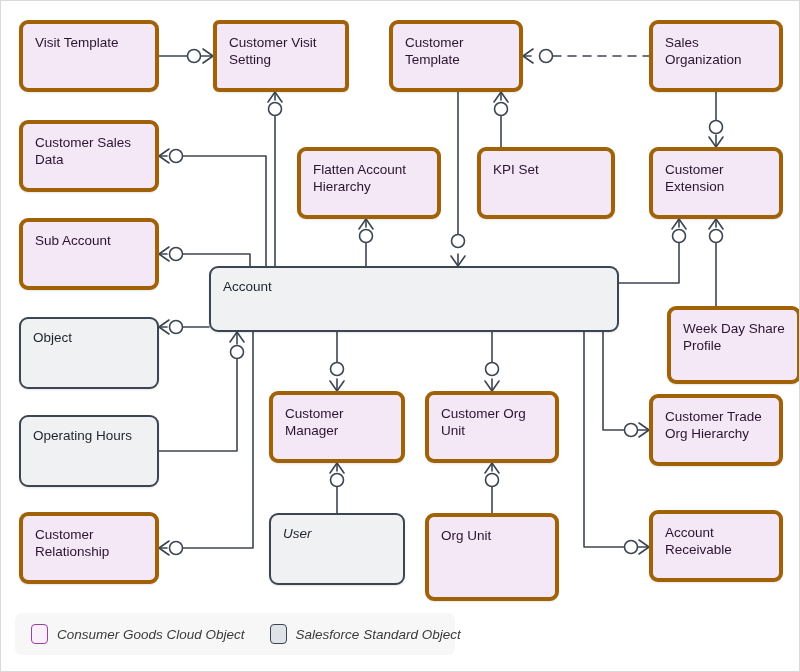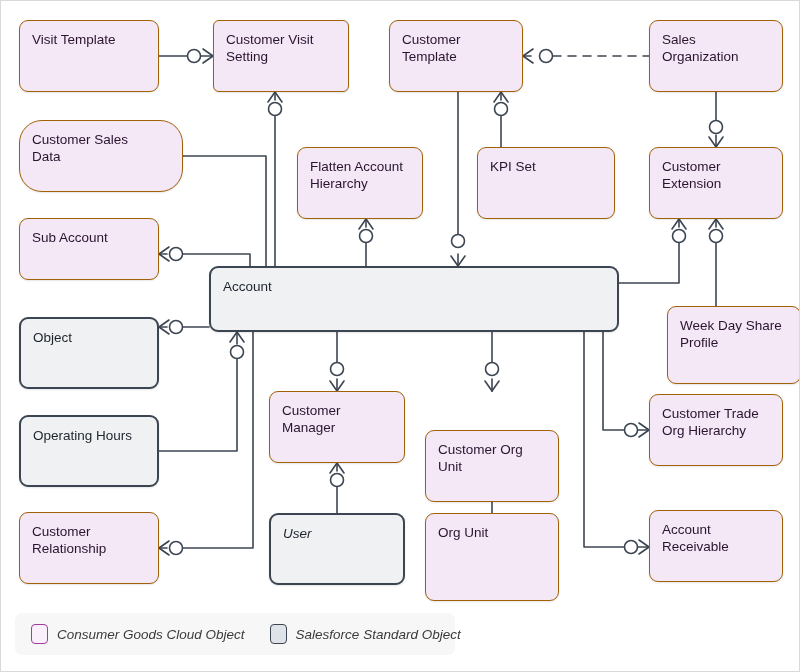--- a/index.html
+++ b/index.html
@@ -33,21 +33,21 @@
     border-radius: 9px;
     padding: 10px 12px;
     font-size: 13.5px;
     line-height: 1.28;
     color: #231f20;
     white-space: pre-line;
     box-shadow: 0 1px 2px rgba(0,0,0,0.10);
   }
   .node.cg {
     background: #f4e7f6;
-    border: 1px solid #a16207;
+    border: 4px solid #a16207;
     color: #2a1430;
   }
   .node.sf {
     background: #eff1f3;
     border: 2px solid #3c4552;
     color: #1e242c;
   }
   #legend {
     position: absolute;
     left: 14px;
@@ -256,36 +256,36 @@
   </svg>
 
   <div id="nodes">
       <div class="node cg" style="left: 18px; top: 19px; width: 140px; height: 72px;">Visit Template</div>
       <div class="node cg" style="left: 212px; top: 19px; width: 136px; height: 72px; border-radius: 6px;">Customer Visit
 Setting</div>
       <div class="node cg" style="left: 388px; top: 19px; width: 134px; height: 72px;">Customer
 Template</div>
       <div class="node cg" style="left: 648px; top: 19px; width: 134px; height: 72px;">Sales
 Organization</div>
-      <div class="node cg" style="left: 18px; top: 119px; width: 164px; height: 72px; border-radius: 23px;">Customer Sales
+      <div class="node cg" style="left: 18px; top: 119px; width: 140px; height: 72px;">Customer Sales
 Data</div>
-      <div class="node cg" style="left: 296px; top: 146px; width: 126px; height: 72px;">Flatten Account
+      <div class="node cg" style="left: 296px; top: 146px; width: 144px; height: 72px;">Flatten Account
 Hierarchy</div>
       <div class="node cg" style="left: 476px; top: 146px; width: 138px; height: 72px;">KPI Set</div>
       <div class="node cg" style="left: 648px; top: 146px; width: 134px; height: 72px;">Customer
 Extension</div>
-      <div class="node cg" style="left: 18px; top: 217px; width: 140px; height: 62px;">Sub Account</div>
+      <div class="node cg" style="left: 18px; top: 217px; width: 140px; height: 72px;">Sub Account</div>
       <div class="node sf" style="left: 208px; top: 265px; width: 410px; height: 66px;">Account</div>
       <div class="node sf" style="left: 18px; top: 316px; width: 140px; height: 72px;">Object</div>
       <div class="node cg" style="left: 648px; top: 305px; width: 134px; height: 78px; margin-left: 18px;">Week Day Share
 Profile</div>
       <div class="node sf" style="left: 18px; top: 414px; width: 140px; height: 72px;">Operating Hours</div>
       <div class="node cg" style="left: 268px; top: 390px; width: 136px; height: 72px;">Customer
 Manager</div>
-      <div class="node cg" style="left: 424px; top: 390px; width: 134px; height: 72px; margin-top: 39px;">Customer Org
+      <div class="node cg" style="left: 424px; top: 390px; width: 134px; height: 72px;">Customer Org
 Unit</div>
       <div class="node cg" style="left: 648px; top: 393px; width: 134px; height: 72px;">Customer Trade
 Org Hierarchy</div>
       <div class="node cg" style="left: 18px; top: 511px; width: 140px; height: 72px;">Customer
 Relationship</div>
       <div class="node sf" style="left: 268px; top: 512px; width: 136px; height: 72px; font-style: italic;">User</div>
       <div class="node cg" style="left: 424px; top: 512px; width: 134px; height: 88px;">Org Unit</div>
       <div class="node cg" style="left: 648px; top: 509px; width: 134px; height: 72px;">Account
 Receivable</div>
     </div>

